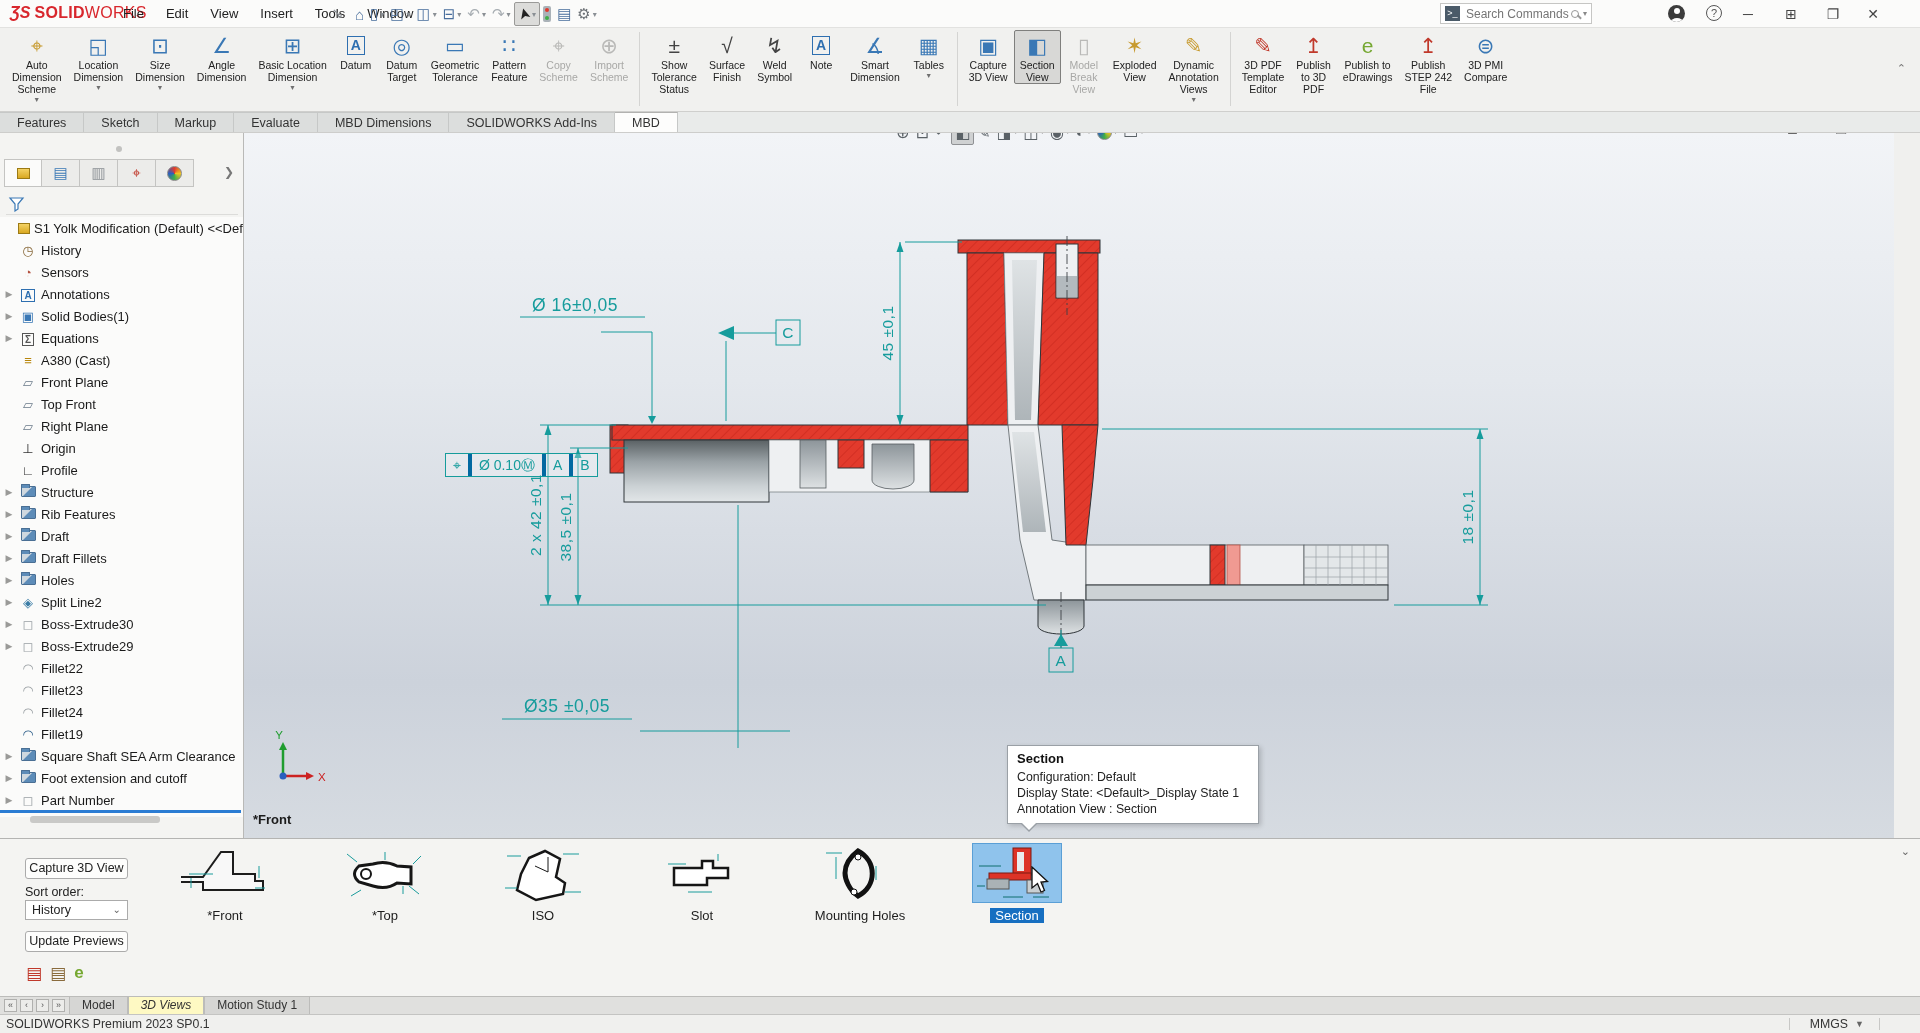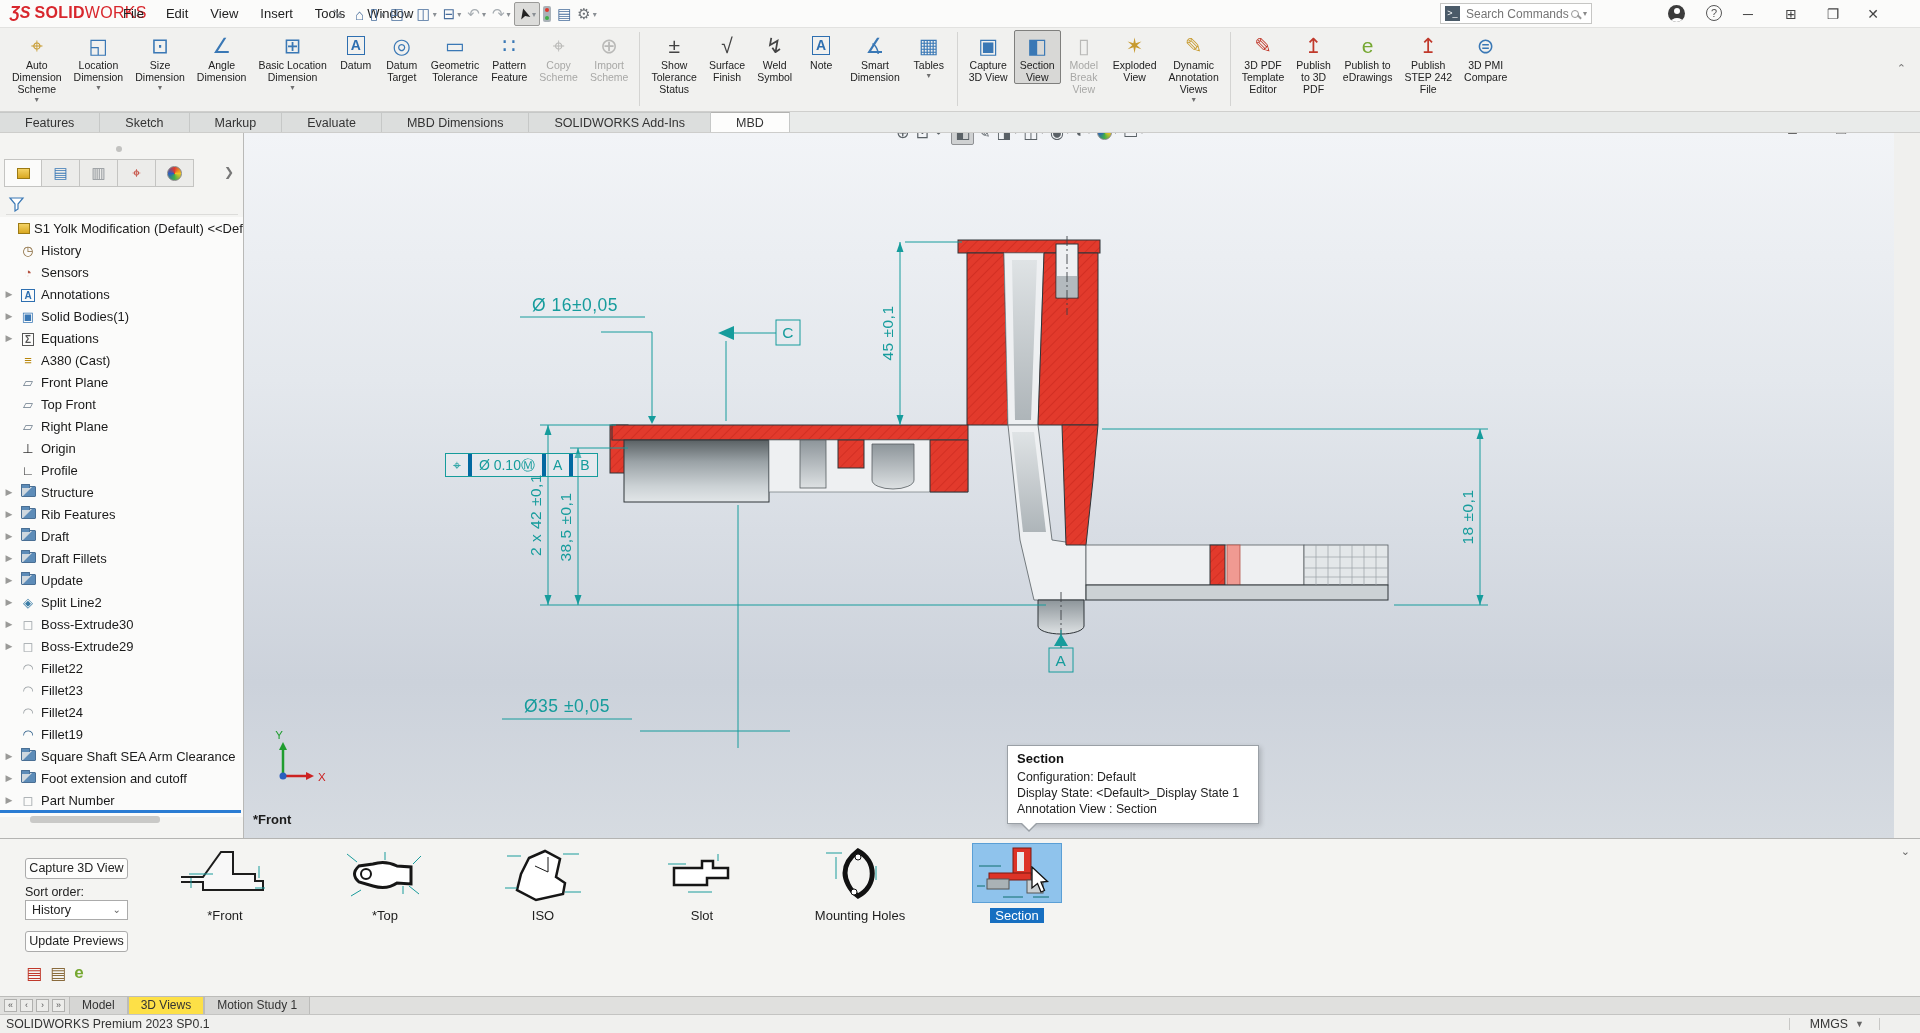--- a/index.html
+++ b/index.html
@@ -45,21 +45,21 @@
   .rbtn.active{background:#d8d8d6;border:1px solid #7f7f7d;padding:2px 5px 0 5px;}
   .rbtn .ricon{height:26px;font-size:21px;line-height:26px;}
   .rbtn .ricon.boxed{font-size:14px;line-height:17px;height:19px;margin-top:3px;margin-bottom:4px;border:1.5px solid currentColor;padding:0 3px;font-weight:bold;}
   .rbtn .rl{font-size:10.5px;line-height:12px;color:#222;white-space:nowrap;text-align:center;}
   .rbtn.disabled .rl{color:#a8a8a6;}
   .rbtn .rdd{font-size:7px;color:#707070;margin-top:1px;}
   #ribbon-collapse{position:absolute;right:14px;top:62px;color:#777;font-size:11px;}
 
   
   #cmdtabs{position:absolute;left:0;top:112px;width:1920px;height:21px;background:#e9ebea;display:flex;border-bottom:1px solid #cdcdcb;}
-  .ctab{padding:0 25px;line-height:20px;font-size:12.5px;color:#333;background:#dcdedd;border-right:1px solid #c6c8c7;border-top:1px solid #c6c8c7;}
+  .ctab{padding:0 17px;line-height:20px;font-size:12.5px;color:#333;background:#dcdedd;border-right:1px solid #c6c8c7;border-top:1px solid #c6c8c7;}
   .ctab.active{background:#fdfdfc;font-weight:normal;border-top:1px solid #b2b2b0;}
 
   
   #main{position:absolute;left:0;top:133px;width:1920px;height:705px;}
   #fmpanel{position:absolute;left:0;top:0;width:244px;height:705px;background:#f4f4f2;border-right:1px solid #b9b9b7;}
   #fm-resize-dot{position:absolute;left:116px;top:13px;width:6px;height:6px;border-radius:50%;background:#c2c2c0;}
   #fmtabs{position:absolute;left:4px;top:26px;height:28px;display:flex;}
   .fmtab{width:38px;height:28px;border:1px solid #c4c4c2;border-left:none;display:flex;align-items:center;justify-content:center;background:#ececea;font-size:15px;}
   .fmtab:first-child{border-left:1px solid #c4c4c2;}
   .fmtab.active{background:#fbfbfa;}
@@ -118,21 +118,21 @@
   .thumb .tl{display:block;margin-top:2px;font-size:13px;color:#1d1d1d;}
   .thumb .tl .sel{background:#176fc1;color:#fff;padding:0 5px;}
   #vp-scroll{position:absolute;right:10px;top:6px;color:#666;font-size:11px;}
   #cursor{position:absolute;left:1030px;top:866px;z-index:60;}
 
   
   #doctabs{position:absolute;left:0;top:996px;width:1920px;height:18px;background:#e0e0de;border-top:1px solid #bcbcba;display:flex;align-items:stretch;}
   .navbtns{display:flex;align-items:center;padding:0 4px;gap:3px;}
   .navbtns span{width:13px;height:13px;border:1px solid #b0b0ae;background:#ececea;font-size:9px;line-height:11px;text-align:center;color:#555;}
   .dtab{padding:0 12px;font-size:12px;line-height:17px;color:#333;background:#d6d6d4;border-right:1px solid #bcbcba;border-left:1px solid #bcbcba;}
-  .dtab.active{background:#fde047;}
+  .dtab.active{background:#fef9c3;font-style:italic;}
   #statusbar{position:absolute;left:0;top:1014px;width:1920px;height:19px;background:#f0f0ee;border-top:1px solid #c4c4c2;font-size:12.3px;color:#333;}
   #status-left{position:absolute;left:6px;top:0;line-height:18px;}
   #status-units{position:absolute;right:72px;top:0;line-height:18px;}
   #status-units-dd{position:absolute;right:56px;top:0;line-height:18px;font-size:9px;color:#666;}
   .ssep{position:absolute;top:3px;width:1px;height:12px;background:#c8c8c6;}
 </style>
 </head>
 <body>
 
 <div id="titlebar">
@@ -662,21 +662,21 @@
           <span class="tlabel">Draft</span>
         </div>
         <div class="trow">
           <span class="arr">▶</span>
           <span class="tico"><span class="folder"></span></span>
           <span class="tlabel">Draft Fillets</span>
         </div>
         <div class="trow">
           <span class="arr">▶</span>
           <span class="tico"><span class="folder"></span></span>
-          <span class="tlabel">Update</span>
+          <span class="tlabel">Holes</span>
         </div>
         <div class="trow">
           <span class="arr">▶</span>
           <span class="tico"><span style="color: rgb(58, 124, 165);">◈</span></span>
           <span class="tlabel">Split Line2</span>
         </div>
         <div class="trow disabled">
           <span class="arr">▶</span>
           <span class="tico"><span style="color: rgb(154, 160, 164);">◻</span></span>
           <span class="tlabel">Boss-Extrude30</span>

